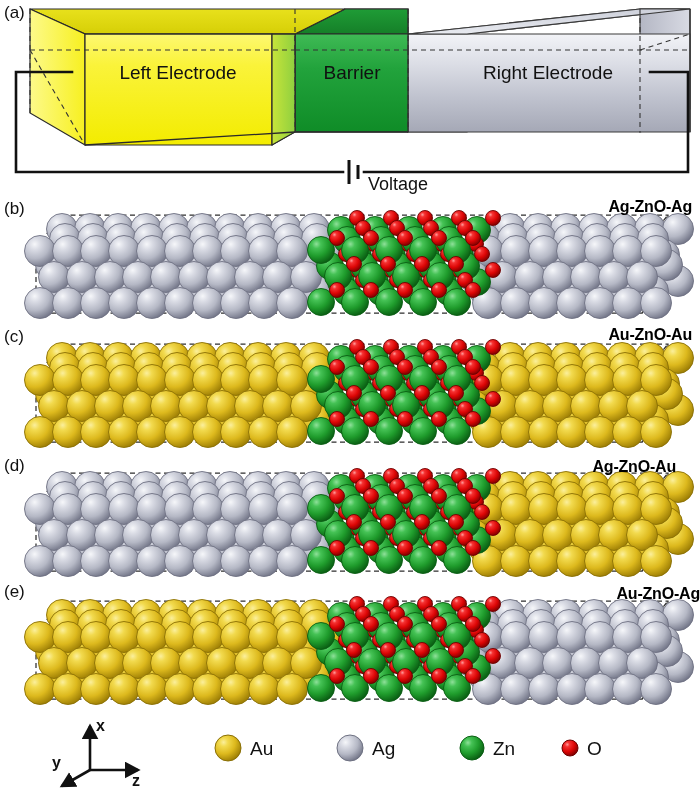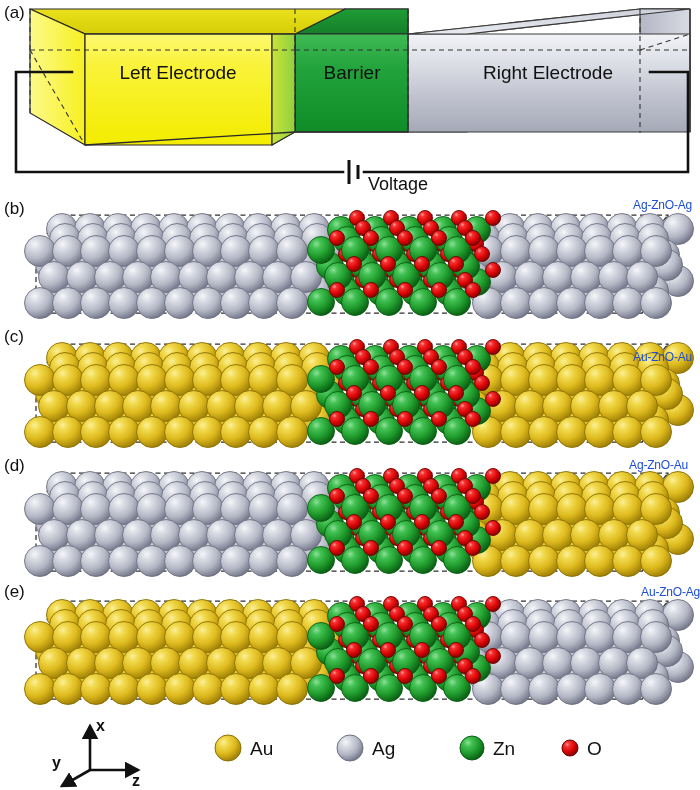--- a/index.html
+++ b/index.html
@@ -7,21 +7,21 @@
     width:700px;height:790px;background:#ffffff;
     font-family:"Liberation Sans", sans-serif;
     position:relative;overflow:hidden;
   }
   .fig{position:absolute;left:0;top:0;width:700px;height:790px;}
   .panel-label{
     position:absolute;font-size:17px;color:#101010;
     font-family:"Liberation Sans", sans-serif;
   }
   .panel-title{
-    position:absolute;font-size:12px;font-weight:normal;color:#1d4ed8;
+    position:absolute;font-size:16px;font-weight:bold;color:#000000;
     letter-spacing:-0.2px;
   }
   svg{display:block;}
 </style>
 </head>
 <body>
 
 <div class="fig">
 
 <svg width="700" height="790" viewBox="0 0 700 790">
@@ -1184,17 +1184,17 @@
 
 </svg>
 
 <div class="panel-label" style="left:4px;  top:3px;">(a)</div>
 <div class="panel-label" style="left:4px;  top:199px;">(b)</div>
 <div class="panel-label" style="left:4px;  top:327px;">(c)</div>
 <div class="panel-label" style="left:4px;  top:456px;">(d)</div>
 <div class="panel-label" style="left:4px;  top:582px;">(e)</div>
 
 <div class="panel-title" style="right:8px; top:198px;">Ag-ZnO-Ag</div>
-<div class="panel-title" style="right:8px; top:326px;margin-top:24px;">Au-ZnO-Au</div>
-<div class="panel-title" style="right:12px; top:458px;">Ag-ZnO-Au</div>
+<div class="panel-title" style="right:8px; top:326px;">Au-ZnO-Au</div>
+<div class="panel-title" style="right:24px; top:458px;">Ag-ZnO-Au</div>
 <div class="panel-title" style="right:0; top:585px;">Au-ZnO-Ag</div>
 
 </div>
 
 </body></html>

